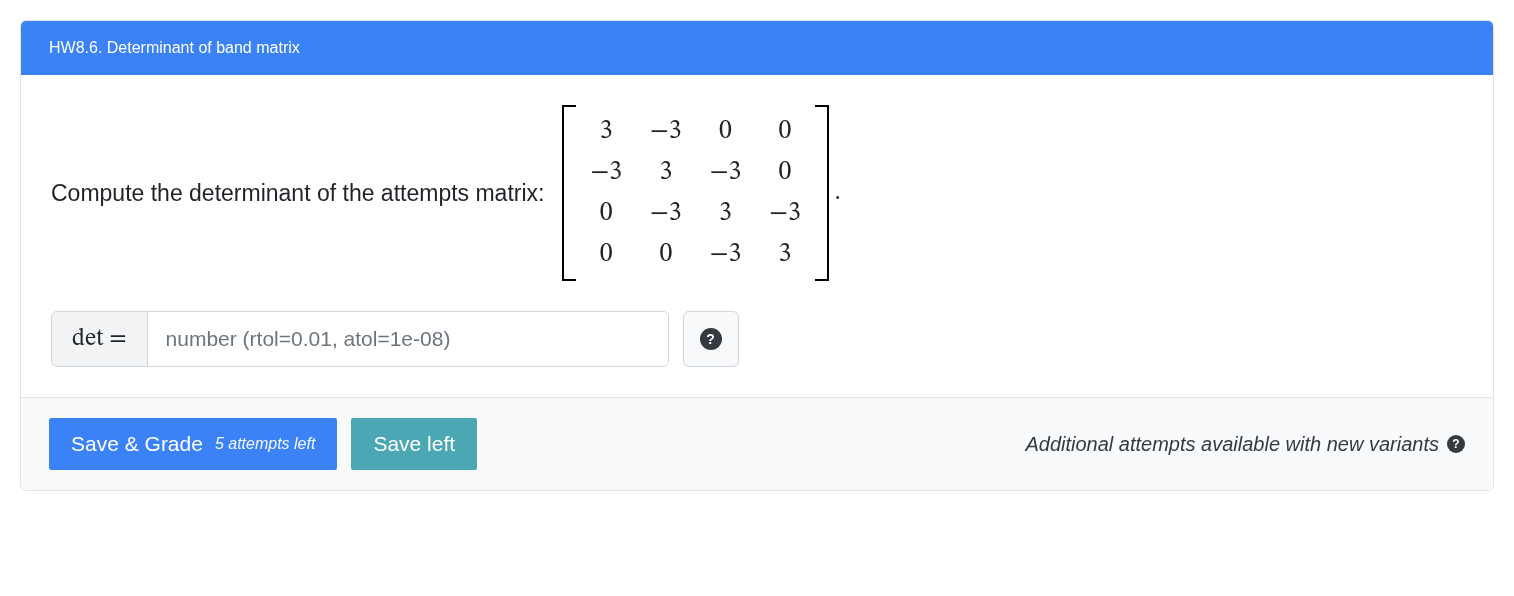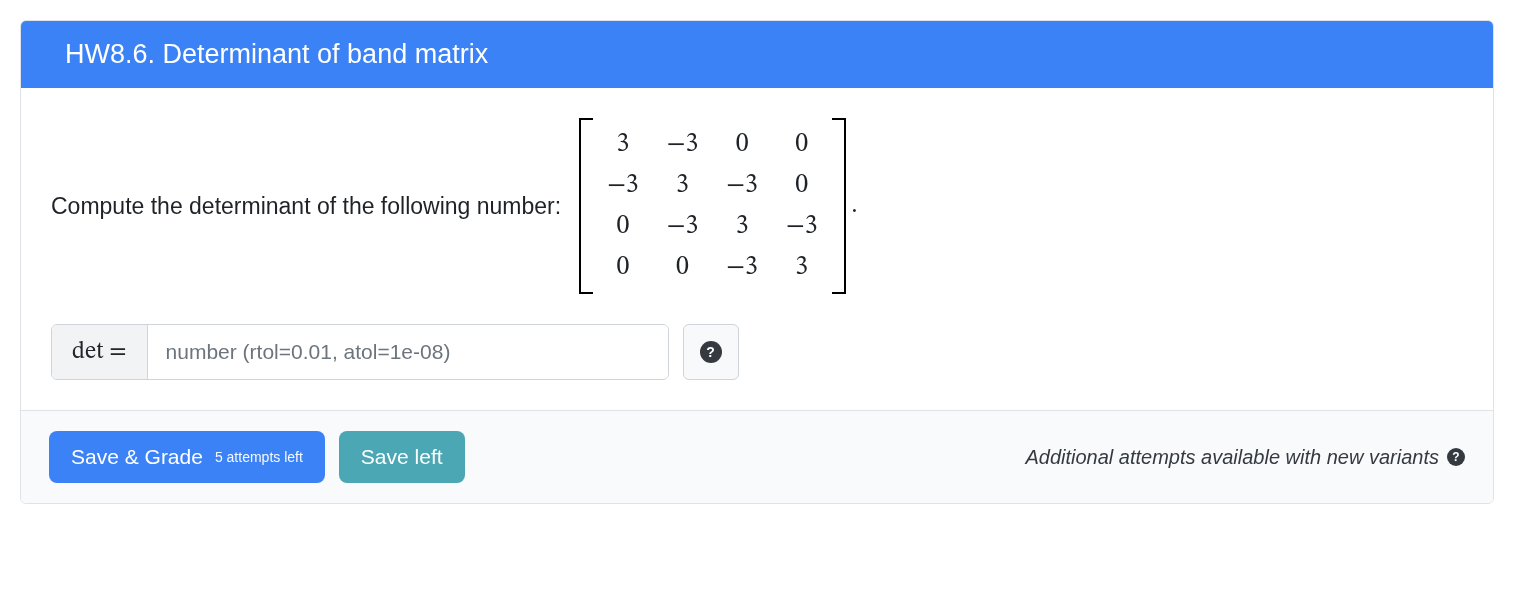--- a/index.html
+++ b/index.html
@@ -12,22 +12,22 @@
   }
   .card {
     border: 1px solid #dfe3e7;
     border-radius: 6px;
     overflow: hidden;
     max-width: 1480px;
   }
   .card-header {
     background: #3b82f6;
     color: #fff;
-    padding: 18px 44px;
-    font-size: 27px;
+    padding: 18px 28px;
+    font-size: 16px;
     font-weight: 400;
   }
   .card-body {
     padding: 30px 30px 30px 30px;
     background: #fff;
   }
   .prompt-row {
     display: flex;
     align-items: center;
     gap: 18px;
@@ -128,31 +128,31 @@
     padding: 20px 28px;
     display: flex;
     align-items: center;
     justify-content: space-between;
     gap: 16px;
     flex-wrap: wrap;
   }
   .footer-left { display: flex; gap: 14px; align-items: center; }
   .btn {
     border: none;
-    border-radius: 8px;
+    border-radius: 2px;
     padding: 14px 22px;
     font-size: 21px;
     color: #fff;
     cursor: pointer;
     display: inline-flex;
     align-items: center;
     gap: 12px;
   }
   .btn-primary { background: #3b82f6; }
-  .btn-primary .attempts { font-weight: 400; opacity: 0.95; font-size: 14px; }
+  .btn-primary .attempts { font-style: italic; font-weight: 400; opacity: 0.95; font-size: 16px; }
   .btn-teal { background: #4aa7b3; }
   .footer-right {
     font-style: italic;
     font-size: 20px;
     color: #343a40;
     display: inline-flex;
     align-items: center;
     gap: 8px;
     text-align: center;
   }
@@ -172,21 +172,21 @@
 
 <div class="card">
 
   <div class="card-header">
     <span>HW8.6. Determinant of band matrix</span>
   </div>
 
   <div class="card-body">
 
     <div class="prompt-row">
-      <span>Compute the determinant of the following number:</span>
+      <span>Compute the determinant of the attempts matrix:</span>
 
       <span class="matrix-wrap">
         <span class="matrix">
           <table>
             <tbody>
                 <tr>
               <td>3</td>
               <td>−3</td>
               <td>0</td>
               <td>0</td>

